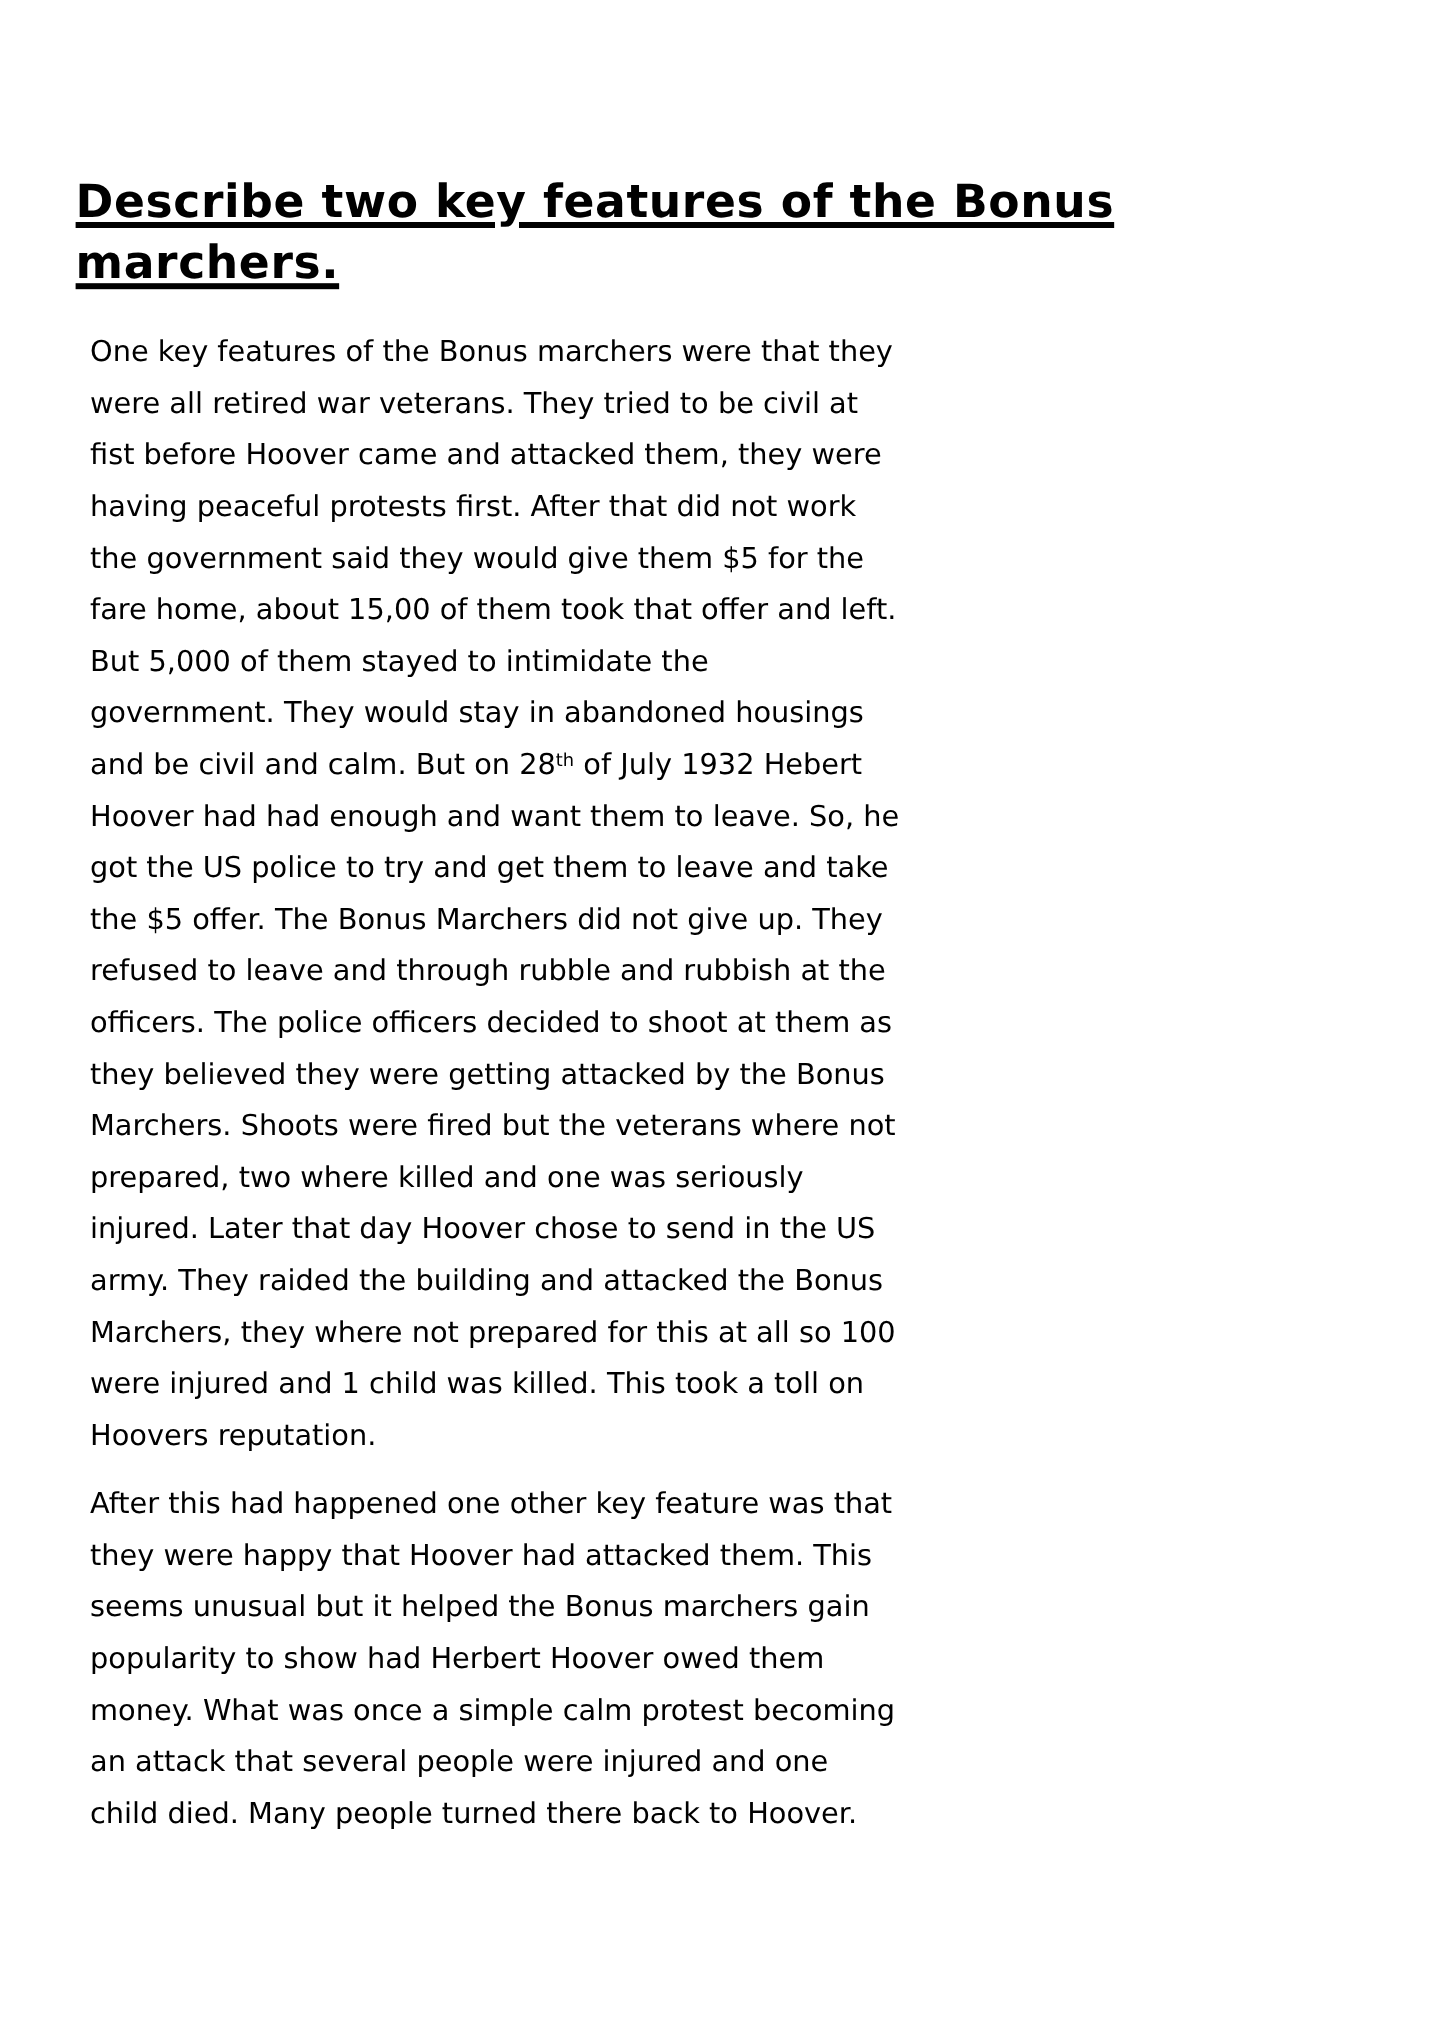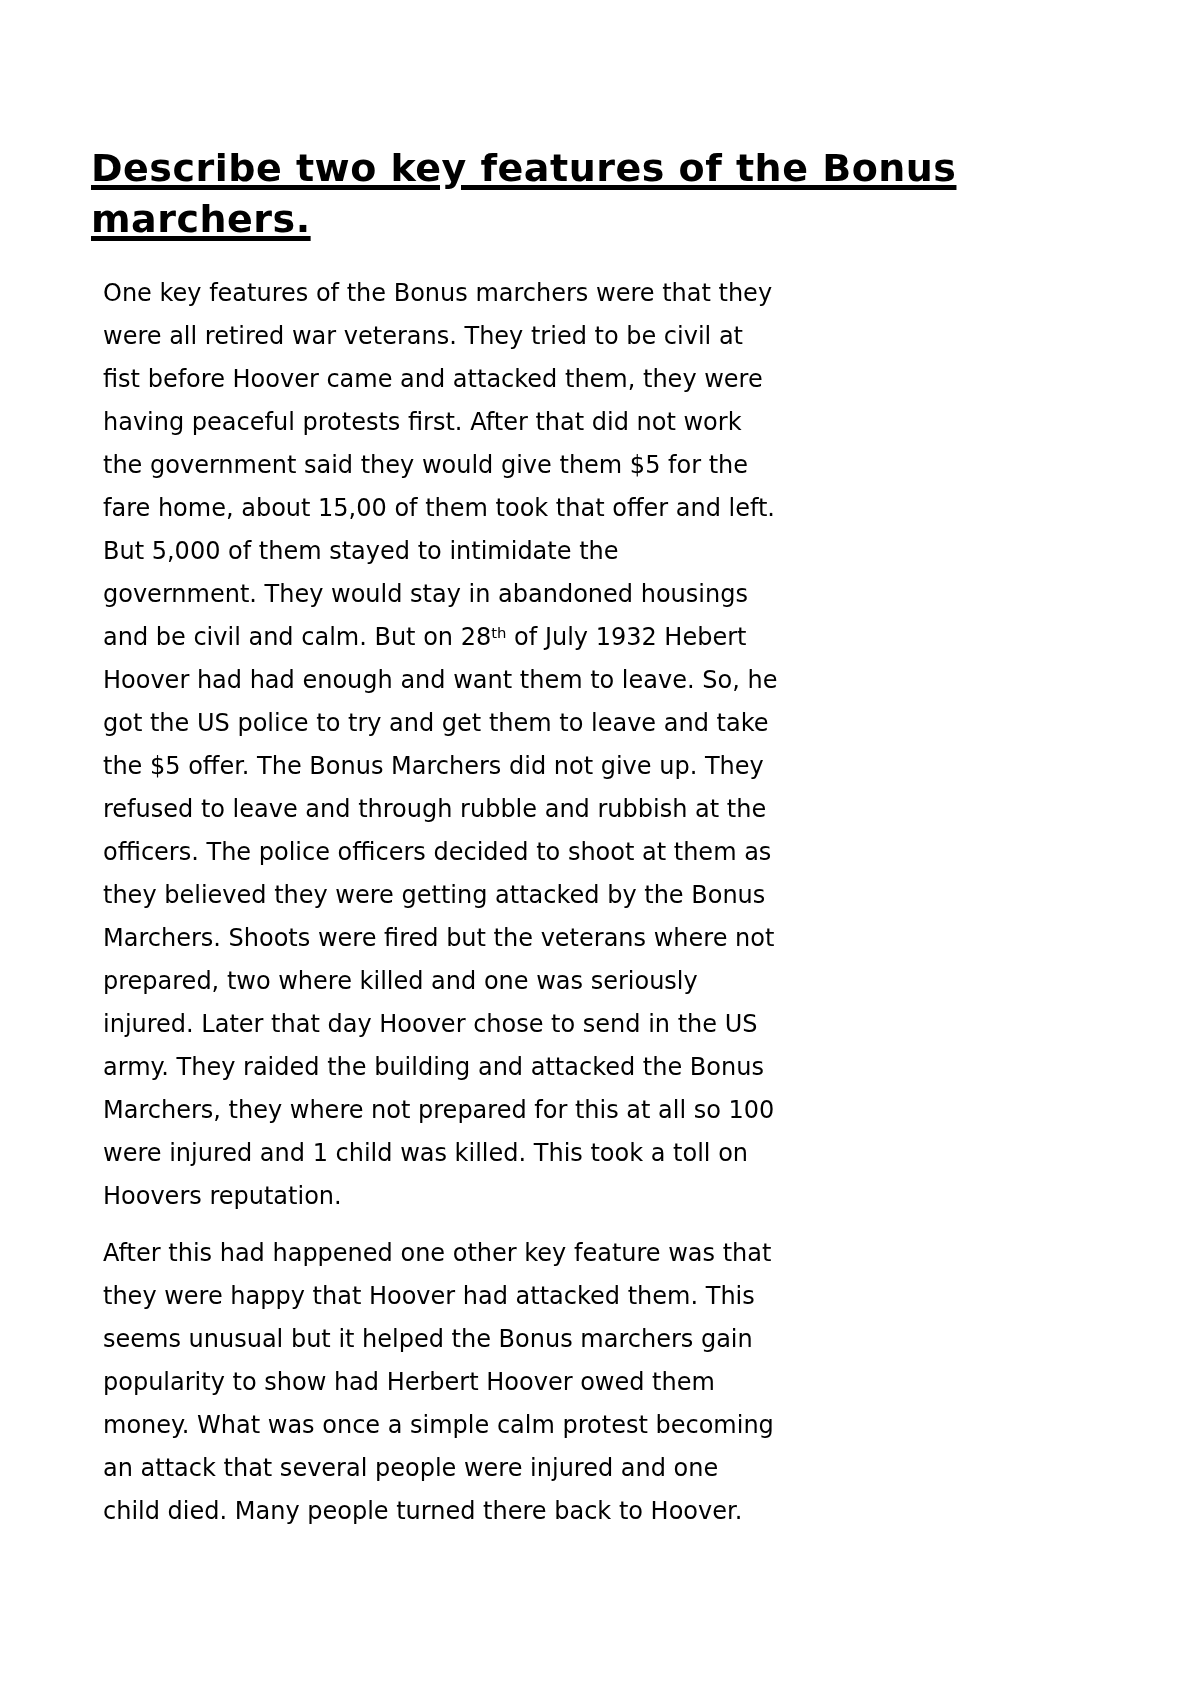--- a/index.html
+++ b/index.html
@@ -12,21 +12,21 @@
     height: 1696px;
     font-family: "DejaVu Sans", "Liberation Sans", sans-serif;
     color: #000000;
     overflow: hidden;
   }
   .page {
     box-sizing: border-box;
     width: 1080px;
     height: 1696px;
     background: #ffffff;
-    padding: 143px 50px 0 91px;
+    padding: 143px 50px 0 63px;
   }
   .doc-heading {
     margin: 0 0 27px 0;
     font-size: 38px;
     font-weight: bold;
     line-height: 51px;
     letter-spacing: 0.5px;
     text-decoration: underline;
     text-decoration-thickness: 5px;
     text-underline-offset: 4px;

